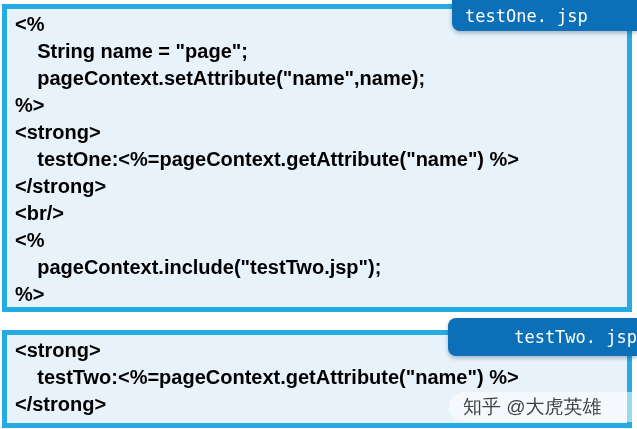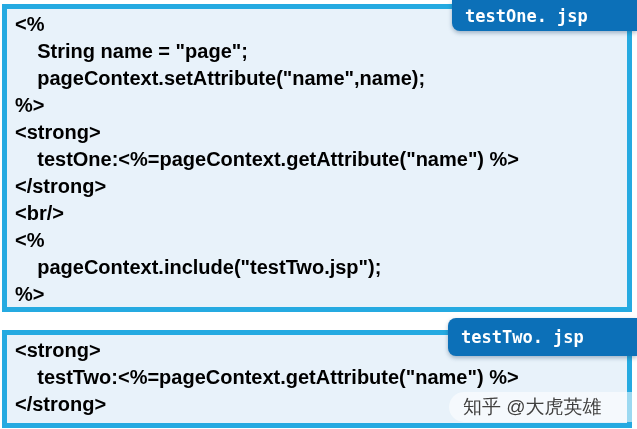--- a/index.html
+++ b/index.html
@@ -35,21 +35,21 @@
     line-height: 27px;
     color: #000000;
     white-space: pre;
     overflow: hidden;
   }
   .tab {
     position: absolute;
     background: #0c70b8;
     color: #ffffff;
     font-family: "DejaVu Sans Mono", monospace;
-    font-weight: 700;
+    font-weight: 400;
     font-size: 17px;
     display: flex;
     align-items: center;
     padding-left: 13px;
     box-sizing: border-box;
     box-shadow: 0 2px 4px rgba(20, 60, 100, 0.35);
     z-index: 3;
     white-space: pre;
   }
   .tab-one {
@@ -58,20 +58,21 @@
     width: 185px;
     height: 31px;
     border-radius: 0 0 0 8px;
   }
   .tab-two {
     left: 448px;
     top: 318px;
     width: 189px;
     height: 38px;
     border-radius: 8px 0 0 8px;
+    justify-content: flex-end;
   }
   .watermark {
     position: absolute;
     left: 449px;
     top: 392px;
     width: 188px;
     height: 30px;
     box-sizing: border-box;
     background: rgba(255, 255, 255, 0.55);
     border-radius: 16px 0 0 16px;

